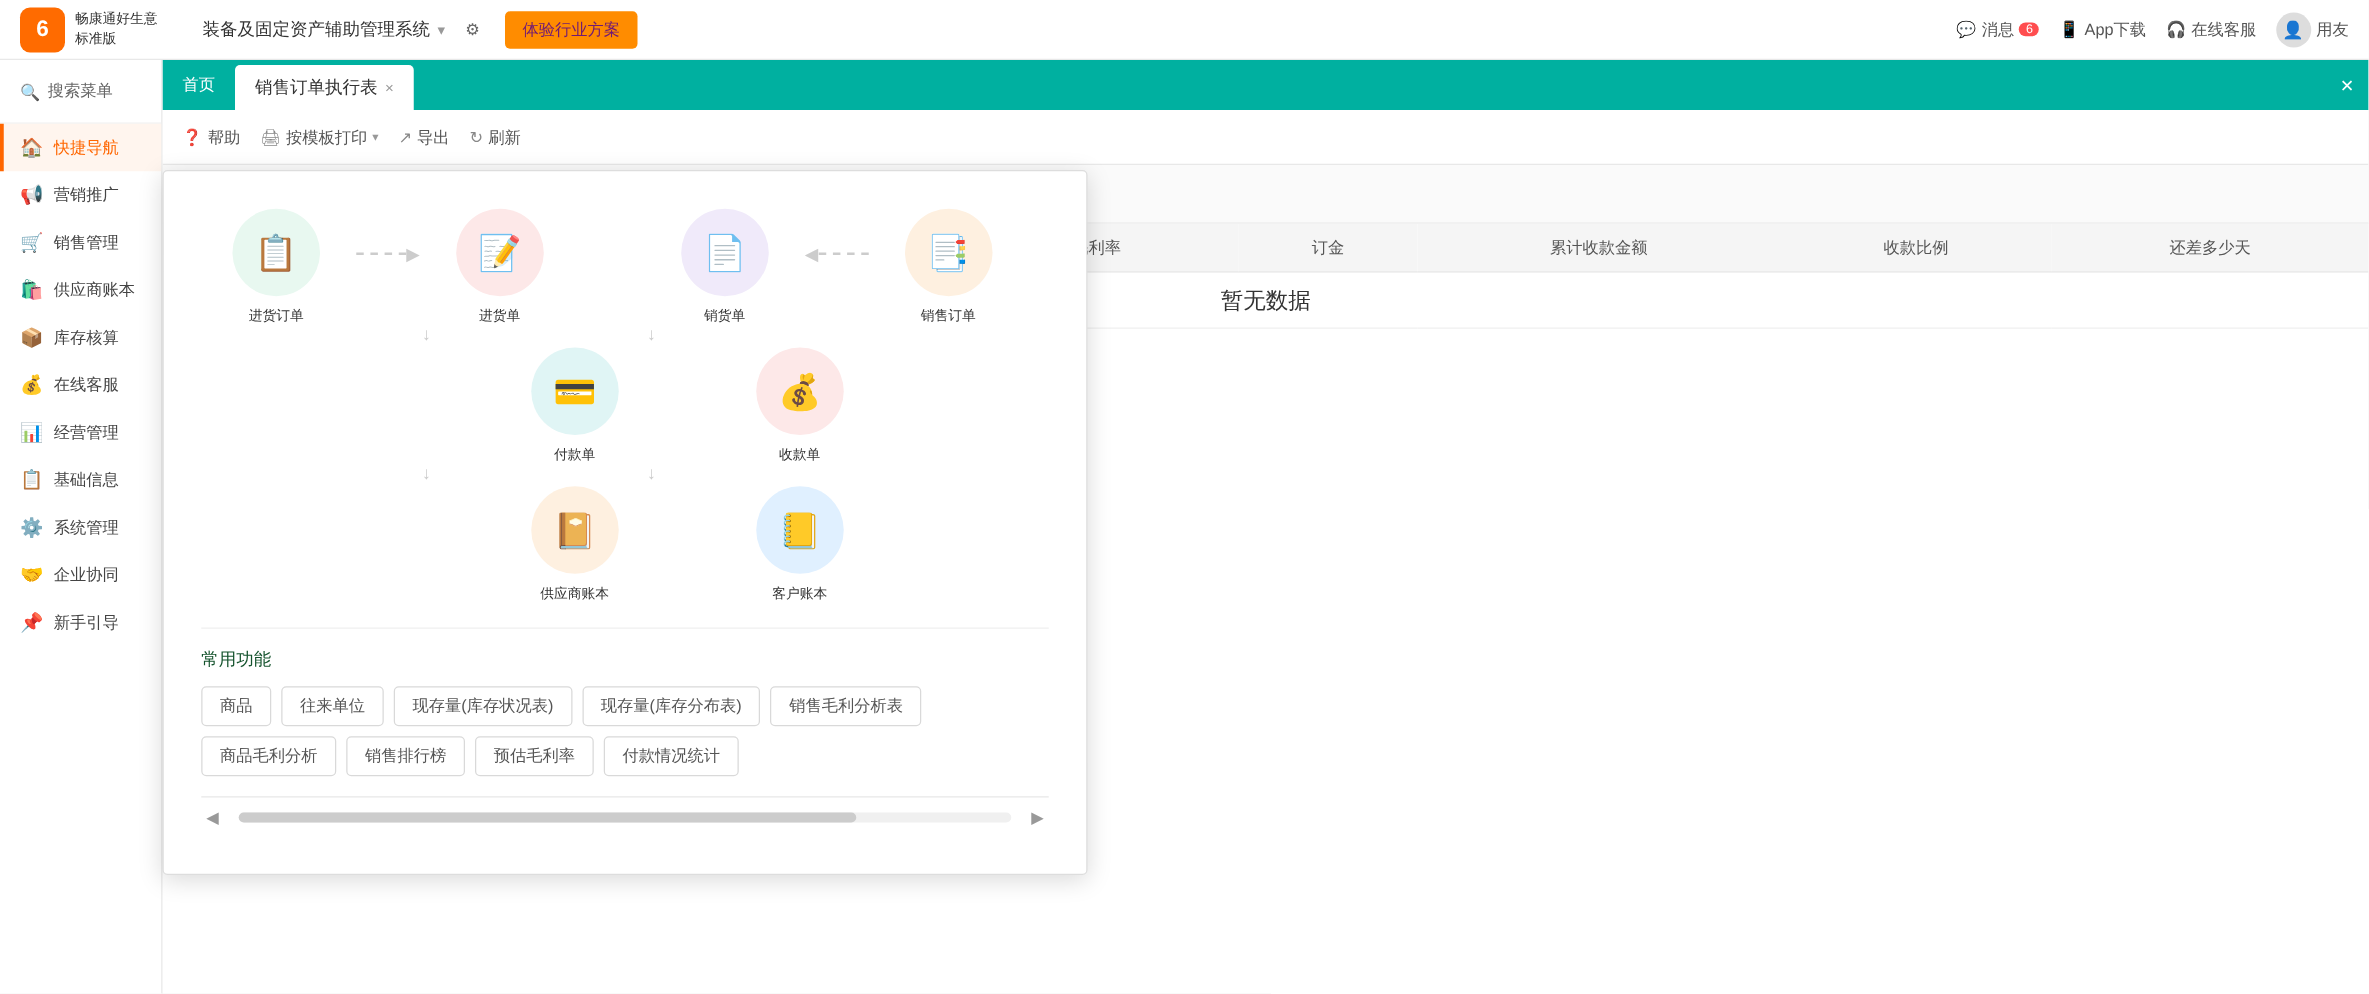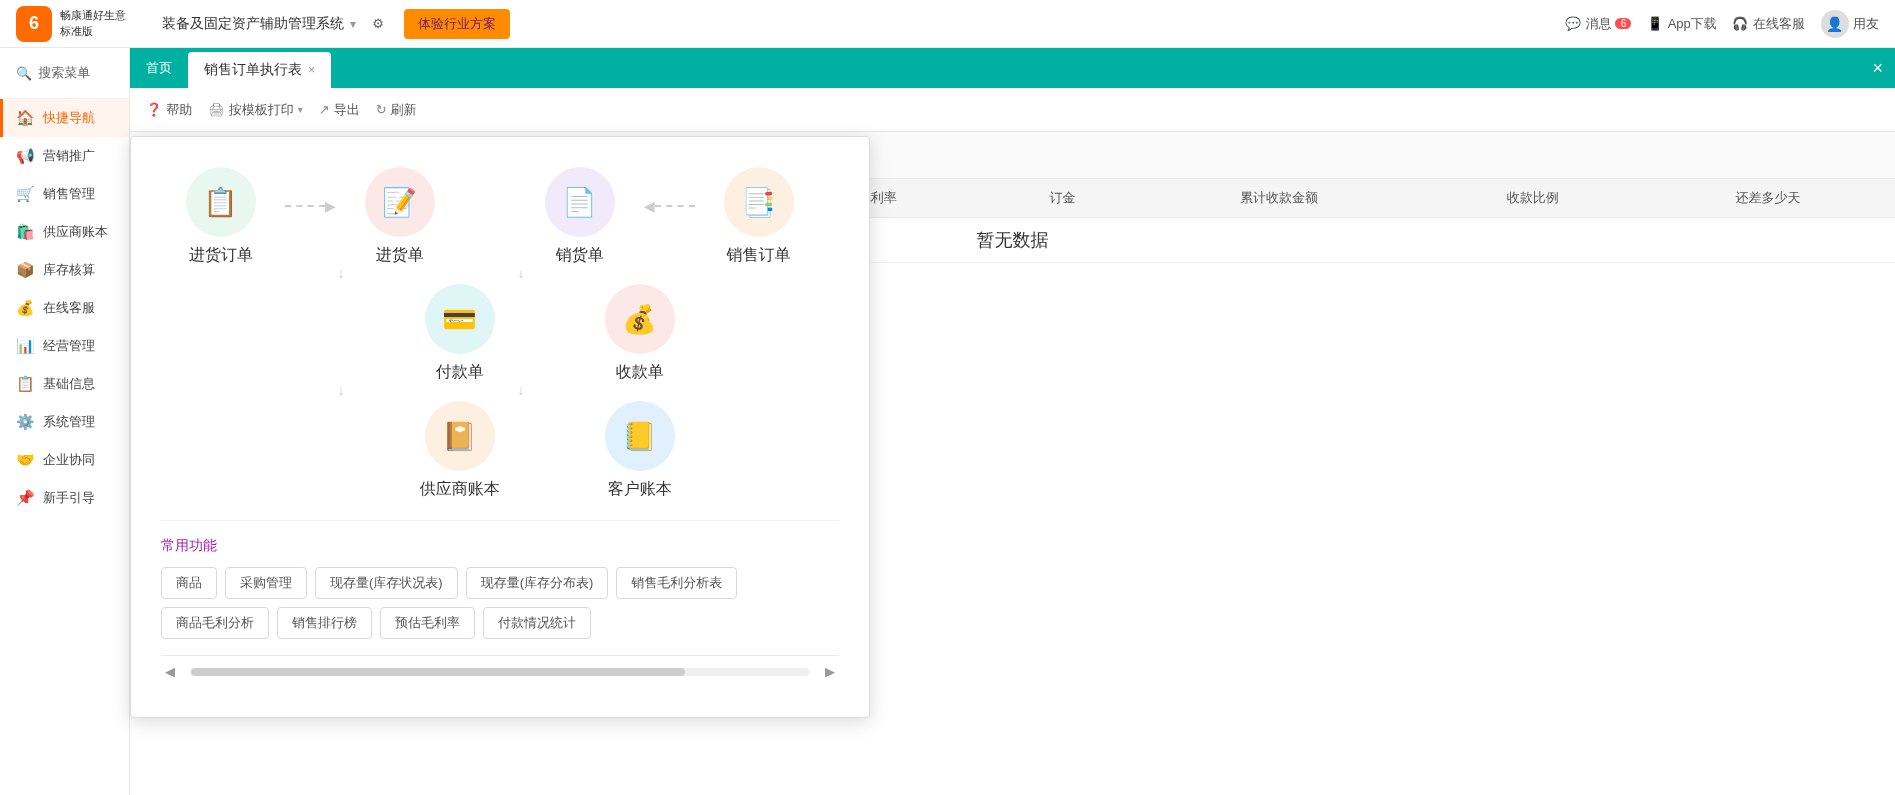--- a/index.html
+++ b/index.html
@@ -70,25 +70,25 @@
     .flow-item { display: flex; flex-direction: column; align-items: center; width: 120px; }
     .flow-circle { width: 70px; height: 70px; border-radius: 50%; display: flex; align-items: center; justify-content: center; font-size: 28px; }
     .flow-circle.green { background: #e8f8f0; }
     .flow-circle.red-light { background: #fde8e8; }
     .flow-circle.purple-light { background: #f0eafa; }
     .flow-circle.orange-light { background: #fef0e0; }
     .flow-circle.teal-light { background: #e0f5f5; }
     .flow-circle.pink-light { background: #fde8e8; }
     .flow-circle.orange2-light { background: #fef0e0; }
     .flow-circle.blue-light { background: #e0f0ff; }
-    .flow-label { margin-top: 8px; font-size: 16px; color: #333; text-align: center; }
+    .flow-label { margin-top: 8px; font-size: 11px; color: #333; text-align: center; }
 
     
     .common-functions { border-top: 1px solid #f0f0f0; padding-top: 16px; }
-    .common-title { font-size: 14px; color: #a21caf; margin-bottom: 12px; }
+    .common-title { font-size: 14px; color: #14532d; margin-bottom: 12px; }
     .func-buttons { display: flex; flex-wrap: wrap; gap: 8px; }
     .func-btn { border: 1px solid #d9d9d9; background: #fff; border-radius: 4px; padding: 6px 14px; font-size: 13px; color: #555; cursor: pointer; }
 
     
     .popup-scrollbar { border-top: 1px solid #e8e8e8; padding: 6px 0; display: flex; align-items: center; gap: 4px; }
     .scroll-track { flex: 1; height: 8px; background: #f0f0f0; border-radius: 4px; margin: 0 8px; }
     .scroll-thumb { width: 80%; height: 100%; background: #ccc; border-radius: 4px; }
     .scroll-arrow { color: #999; cursor: pointer; padding: 2px 4px; }
   </style>
 </head>
@@ -371,21 +371,21 @@
                 <div class="flow-label">客户账本</div>
               </div>
             </div>
           </div>
         </div>
 
         <div class="common-functions">
           <div class="common-title">常用功能</div>
           <div class="func-buttons" id="func-buttons-row1">
               <button class="func-btn">商品</button>
-              <button class="func-btn">采购管理</button>
+              <button class="func-btn">往来单位</button>
               <button class="func-btn">现存量(库存状况表)</button>
               <button class="func-btn">现存量(库存分布表)</button>
               <button class="func-btn">销售毛利分析表</button>
               <button class="func-btn">商品毛利分析</button>
               <button class="func-btn">销售排行榜</button>
               <button class="func-btn">预估毛利率</button>
               <button class="func-btn">付款情况统计</button>
             </div>
         </div>
 

